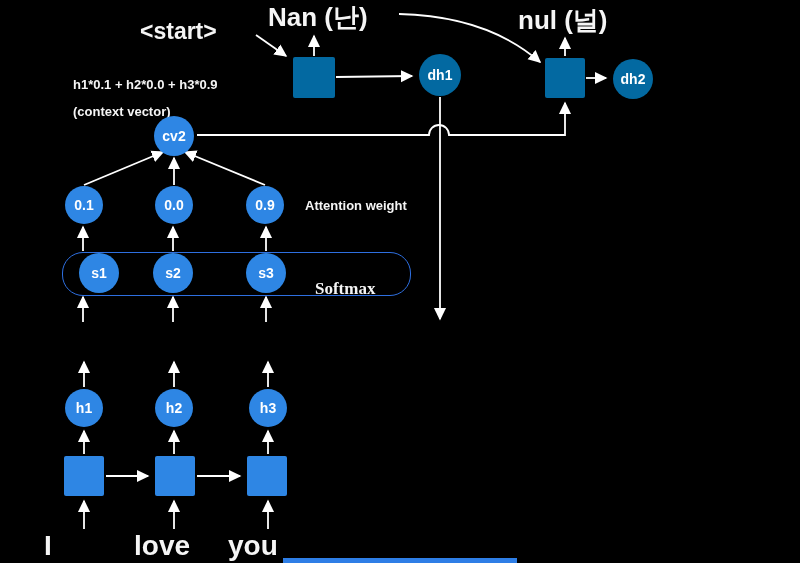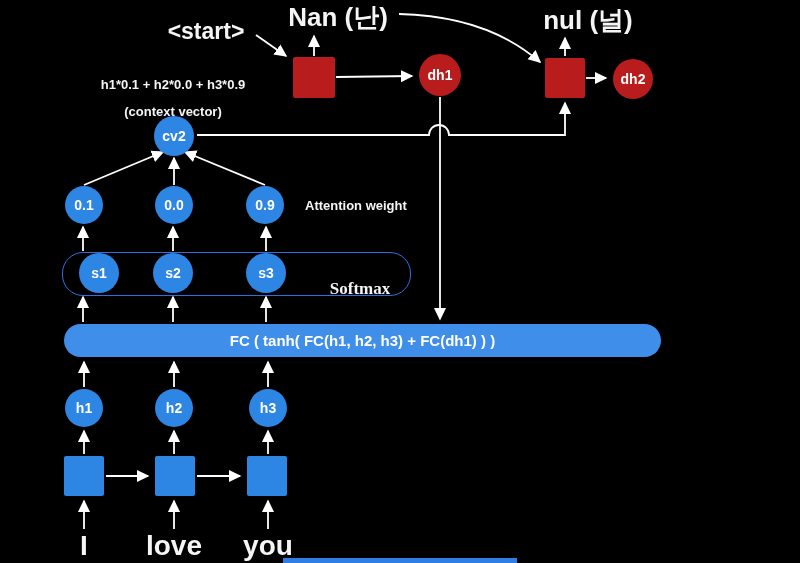--- a/index.html
+++ b/index.html
@@ -1,27 +1,27 @@
 <!DOCTYPE html>
 <html><head>
 <meta charset="utf-8">
 <style>
   html,body{margin:0;padding:0;background:#000;}
   #stage{
     position:relative;width:800px;height:563px;background:#000;overflow:hidden;
     font-family:"Liberation Sans",sans-serif;color:#f5f5f5;
   }
-  .lbl{position:absolute;font-weight:bold;white-space:nowrap;text-align:center;}
+  .lbl{position:absolute;font-weight:bold;white-space:nowrap;}
   .node{
     position:absolute;display:flex;align-items:center;justify-content:center;
     font-weight:bold;color:#fff;
   }
   .circle{border-radius:50%;}
   .blue{background:#2e86e4;}
-  .green{background:#b91c1c;}
+  .green{background:#0369a1;}
   .sq{border-radius:2px;}
   .fs13{font-size:13px;}
   .fs14{font-size:14px;}
   #connectors{position:absolute;left:0;top:0;z-index:1;}
   .node,.lbl{z-index:2;}
   #softmax-box{
     position:absolute;left:62px;top:252px;width:347px;height:42px;
     border:1.5px solid #2e6fe0;border-radius:21px;z-index:1;
   }
   #fc-bar{
@@ -105,21 +105,20 @@
   <div class="node blue circle fs14" style="left:155px;top:186px;width:38px;height:38px;">0.0</div>
   <div class="node blue circle fs14" style="left:246px;top:186px;width:38px;height:38px;">0.9</div>
   <div class="lbl fs13" style="left:305px;top:198px;text-align:left;">Attention weight</div>
 
   <div id="softmax-box"></div>
   <div class="node blue circle fs14" style="left:63px;top:253px;width:40px;height:40px;margin-left:16px;">s1</div>
   <div class="node blue circle fs14" style="left:153px;top:253px;width:40px;height:40px;">s2</div>
   <div class="node blue circle fs14" style="left:246px;top:253px;width:40px;height:40px;">s3</div>
   <div class="lbl" style="left:315px;top:279px;width:90px;font-size:17px;font-family:Liberation Serif, serif;">Softmax</div>
 
-  <div id="fc-bar">FC (  tanh( FC(h1, h2, h3) + FC(dh1) )  )</div>
 
   <div class="node blue circle fs14" style="left:65px;top:389px;width:38px;height:38px;">h1</div>
   <div class="node blue circle fs14" style="left:155px;top:389px;width:38px;height:38px;">h2</div>
   <div class="node blue circle fs14" style="left:249px;top:389px;width:38px;height:38px;">h3</div>
 
   <div class="node blue sq" style="left:64px;top:456px;width:40px;height:40px;"></div>
   <div class="node blue sq" style="left:155px;top:456px;width:40px;height:40px;"></div>
   <div class="node blue sq" style="left:247px;top:456px;width:40px;height:40px;"></div>
 
   <div class="lbl" style="left:44px;top:530px;width:80px;font-size:28px;">I</div>

